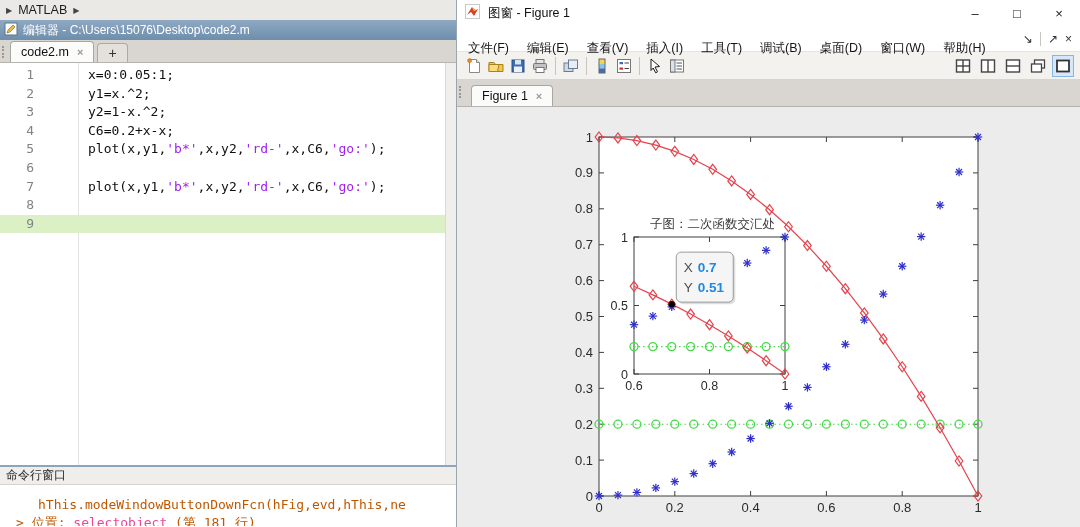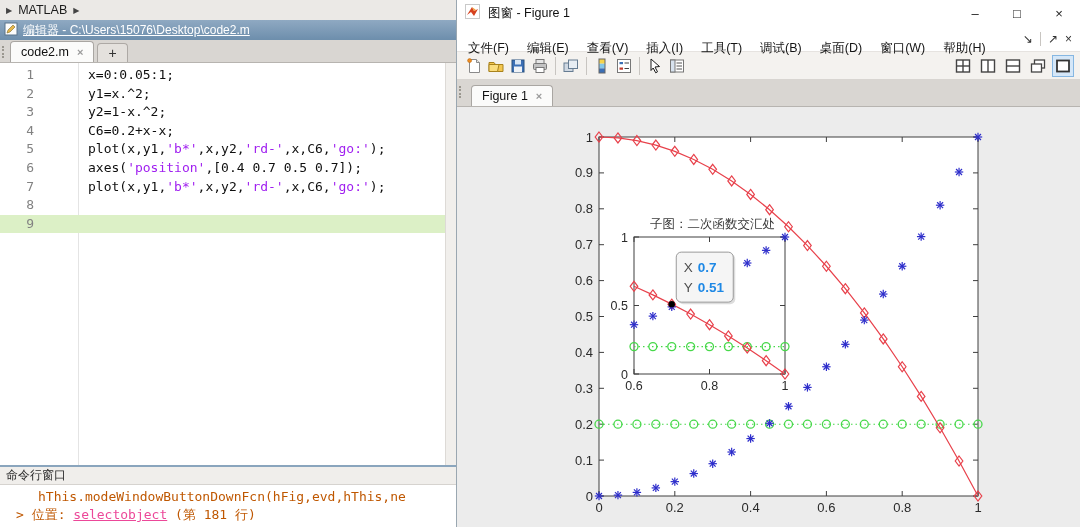--- a/index.html
+++ b/index.html
@@ -6,21 +6,21 @@
   html,body { width:1080px; height:527px; overflow:hidden; background:#ececec;
     font-family:"Liberation Sans", sans-serif; }
   #app { position:relative; width:1080px; height:527px; }
 
   
   #left-panel { position:absolute; left:0; top:0; width:456px; height:527px; background:#fff; }
   #breadcrumb { height:20px; background:#ebe9e6; display:flex; align-items:center;
     font-size:12.5px; color:#1c1c1c; padding-left:6px; gap:6px; }
   #breadcrumb .arr { font-size:8px; color:#444; }
   #editor-titlebar { height:20px; background:linear-gradient(#8fa9c2,#6d8eac);
-    color:#fff; font-size:12px; display:flex; align-items:center; gap:5px; padding-left:4px;text-decoration:underline; }
+    color:#fff; font-size:12px; display:flex; align-items:center; gap:5px; padding-left:4px; }
   #editor-tabbar { height:23px; background:#d9d6d2; border-bottom:1px solid #b7b4b0;
     display:flex; align-items:flex-end; padding-left:10px; position:relative; }
   .grip { position:absolute; left:2px; top:6px; width:4px; height:12px;
     border-left:2px dotted #9a978f; }
   .tab-active { background:#fbfbfa; border:1px solid #a9a6a2; border-bottom:none;
     border-radius:4px 4px 0 0; height:21px; display:flex; align-items:center; gap:8px;
     padding:0 10px; font-size:12.5px; color:#111; }
   .tab-close { color:#9a9a9a; font-size:11px; font-weight:bold; cursor:pointer; }
   .tab-plus { background:#e4e1dd; border:1px solid #ada9a5; border-bottom:none;
     border-radius:4px 4px 0 0; height:19px; margin-left:3px; padding:0 10px;
@@ -34,21 +34,21 @@
     white-space:pre; }
   .code-line .ln { position:absolute; left:0; width:34px; text-align:right; color:#828282; }
   .code-line .src { position:absolute; left:88px; color:#0f0f0f; }
   .code-line.hl { background:#dcf0c6; }
   .str { color:#a020f0; }
   #cmd-divider { height:2px; background:#8aa5bd; }
   #cmd-header { height:18px; background:#f0eeeb; border-bottom:1px solid #d6d3cf;
     font-size:12px; color:#2a2a2a; display:flex; align-items:center; padding-left:6px; }
   #cmd-content { height:41px; background:#fff; font-family:"DejaVu Sans Mono", monospace;
     font-size:13px; color:#bf5700; overflow:hidden; }
-  #cmd-line1 { padding-left:38px; white-space:pre; line-height:17px; margin-top:3px;}
+  #cmd-line1 { padding-left:38px; white-space:pre; line-height:17px; margin-top:11px;}
   #cmd-line2 { padding-left:16px; white-space:pre; line-height:19px; }
   #cmd-link { font-weight:normal; text-decoration:underline; color:#ec4899; cursor:pointer; }
   #cmd-ref { }
 
   
   #figure-window { position:absolute; left:456px; top:0; width:624px; height:527px;
     background:#0f766e; border-left:1px solid #9aa7b1;text-align:right; }
   #fig-titlebar { height:26px; background:#fff; display:flex; align-items:center; }
   #fig-title { font-size:12.5px; color:#111; margin-left:8px; }
   #fig-icon { margin-left:8px; }
@@ -102,21 +102,21 @@
       <div class="tab-plus">+</div>
     </div>
     <div id="code-area">
       <div id="gutter-divider"></div>
       <div id="code-lines">
           <div class="code-line" style="top: 3px;"><span class="ln">1</span><span class="src"><span>x=0:0.05:1;</span></span></div>
           <div class="code-line" style="top: 21.6px;"><span class="ln">2</span><span class="src"><span>y1=x.^2;</span></span></div>
           <div class="code-line" style="top: 40.2px;"><span class="ln">3</span><span class="src"><span>y2=1-x.^2;</span></span></div>
           <div class="code-line" style="top: 58.8px;"><span class="ln">4</span><span class="src"><span>C6=0.2+x-x;</span></span></div>
           <div class="code-line" style="top: 77.4px;"><span class="ln">5</span><span class="src"><span>plot(x,y1,</span><span class="str">'b*'</span><span>,x,y2,</span><span class="str">'rd-'</span><span>,x,C6,</span><span class="str">'go:'</span><span>);</span></span></div>
-          <div class="code-line" style="top: 96px;"><span class="ln">6</span><span class="src"><span>axes(</span><span class="str">'position'</span><span>,[0.4 0.7 0.5 0.7]);</span></span></div>
+          <div class="code-line" style="top: 96px;"><span class="ln">6</span></div>
           <div class="code-line" style="top: 114.6px;"><span class="ln">7</span><span class="src"><span>plot(x,y1,</span><span class="str">'b*'</span><span>,x,y2,</span><span class="str">'rd-'</span><span>,x,C6,</span><span class="str">'go:'</span><span>);</span></span></div>
           <div class="code-line" style="top: 133.2px;"><span class="ln">8</span></div>
           <div class="code-line hl" style="top: 151.8px;"><span class="ln">9</span></div>
         </div>
       <div id="code-scrollbar"></div>
     </div>
     <div id="cmd-divider"></div>
     <div id="cmd-header">
       <span>命令行窗口</span>
     </div>

